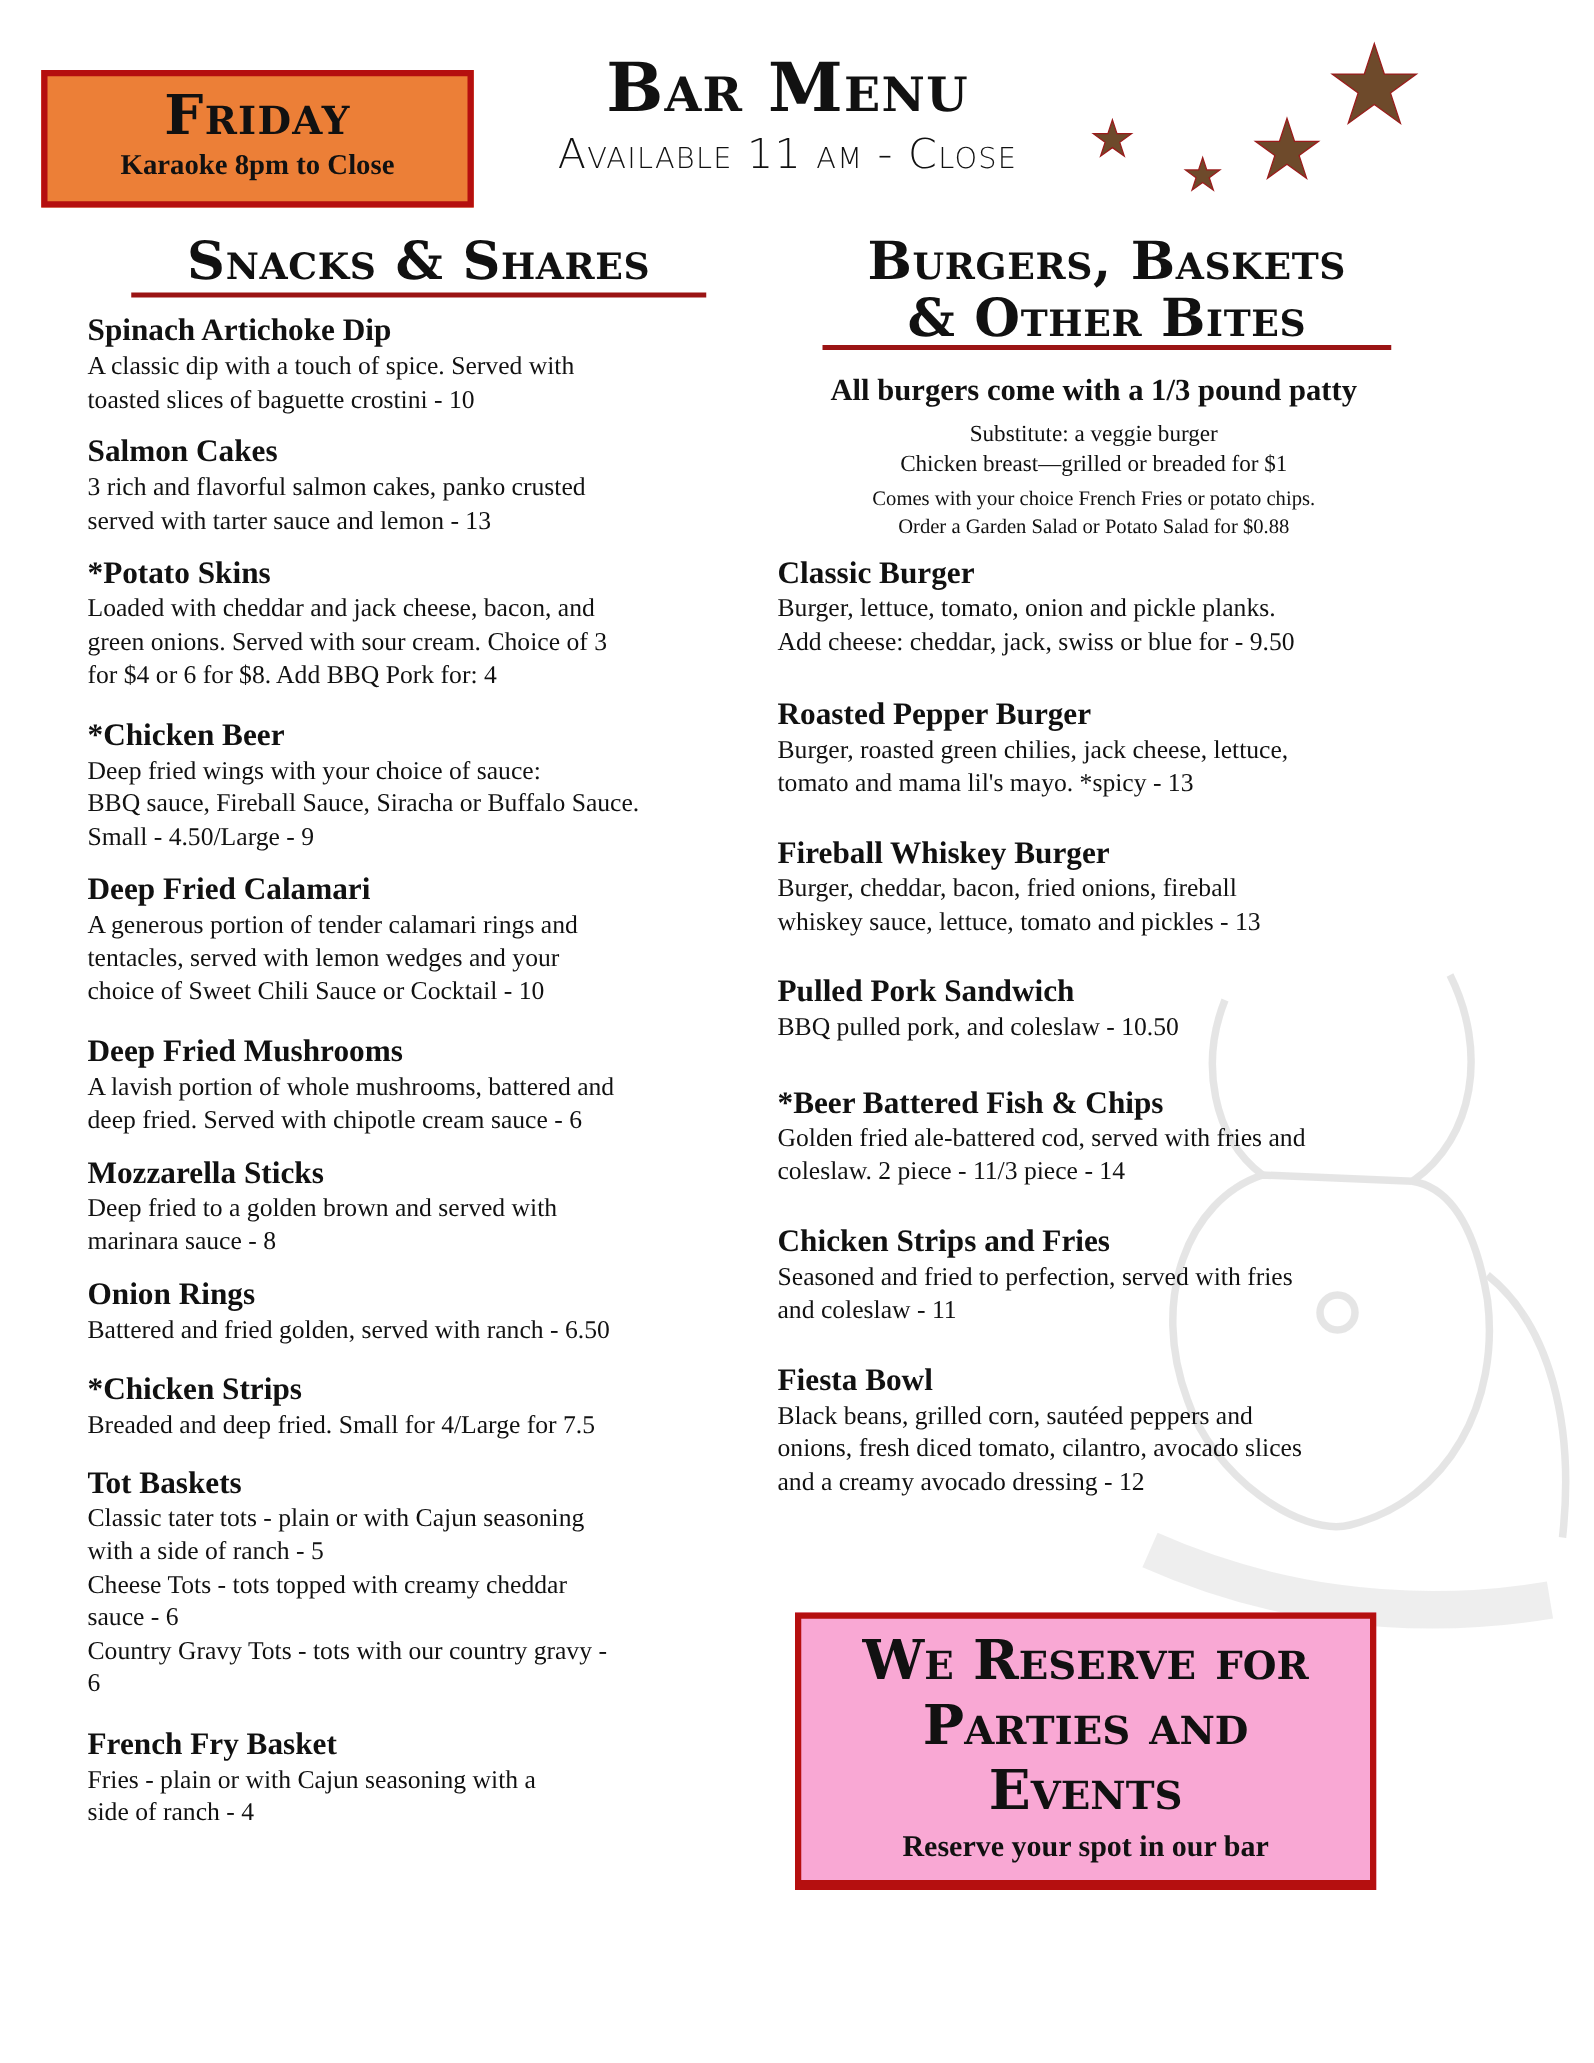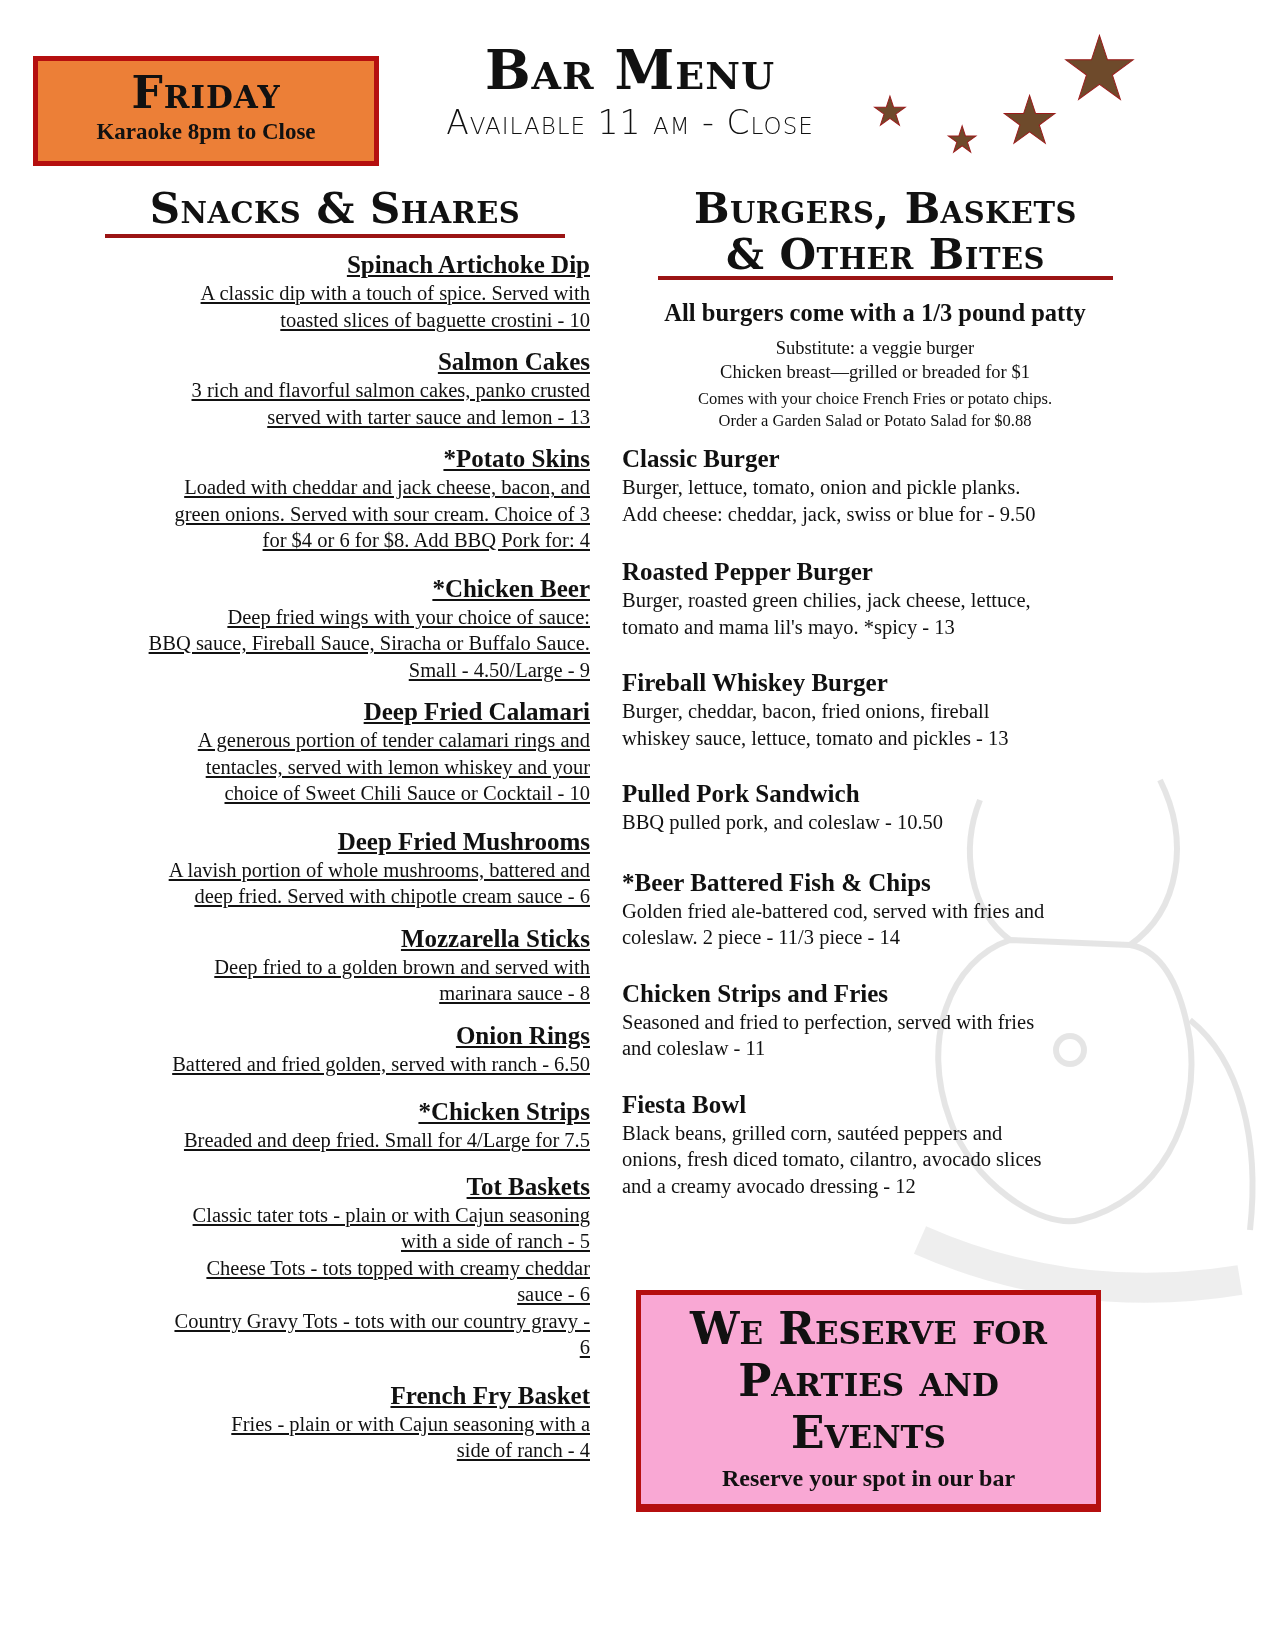--- a/index.html
+++ b/index.html
@@ -26,21 +26,21 @@
     font-family: "DejaVu Sans", sans-serif; font-variant: small-caps; font-size: 33px; line-height: 40px; letter-spacing: 1px; font-weight: 300; }
 
   .star { color: #6e4a2b; -webkit-text-stroke: 1px #9b1a1a; line-height: 1; }
 
   
   .sec-head { font-family: "DejaVu Serif", serif; font-weight: bold; font-variant: small-caps;
     font-size: 42px; line-height: 46px; text-align: center; letter-spacing: 0.5px; }
   .rule { height: 4px; background: #9b1414; }
 
   
-  .left-col { left: 70px; top: 250px; width: 520px; text-align: right; text-decoration: underline; }
+  .left-col { left: 70px; top: 250px; width: 520px; text-align: left; }
   .item { margin-bottom: 14px; }
   .item-name { font-weight: bold; font-size: 25px; line-height: 30px; }
   .item-desc { font-size: 20.5px; line-height: 26.5px; }
 
   
   .right-col { left: 622px; width: 540px; }
   .r-item { margin-bottom: 22px; }
   .r-name { font-weight: bold; font-size: 25px; line-height: 30px; }
   .r-desc { font-size: 20.5px; line-height: 26.5px; }
 
@@ -110,21 +110,21 @@
   </div>
   <div class="item" style="margin-top:20px;">
     <div class="item-name">*Chicken Beer</div>
     <div class="item-desc">Deep fried wings with your choice of sauce:</div>
     <div class="item-desc">BBQ sauce, Fireball Sauce, Siracha or Buffalo Sauce.</div>
     <div class="item-desc">Small - 4.50/Large - 9</div>
   </div>
   <div class="item">
     <div class="item-name">Deep Fried Calamari</div>
     <div class="item-desc">A generous portion of tender calamari rings and</div>
-    <div class="item-desc">tentacles, served with lemon whiskey and your</div>
+    <div class="item-desc">tentacles, served with lemon wedges and your</div>
     <div class="item-desc">choice of Sweet Chili Sauce or Cocktail - 10</div>
   </div>
   <div class="item" style="margin-top:20px;">
     <div class="item-name">Deep Fried Mushrooms</div>
     <div class="item-desc">A lavish portion of whole mushrooms, battered and</div>
     <div class="item-desc">deep fried.  Served with chipotle cream sauce - 6</div>
   </div>
   <div class="item">
     <div class="item-name">Mozzarella Sticks</div>
     <div class="item-desc">Deep fried to a golden brown and served with</div>

